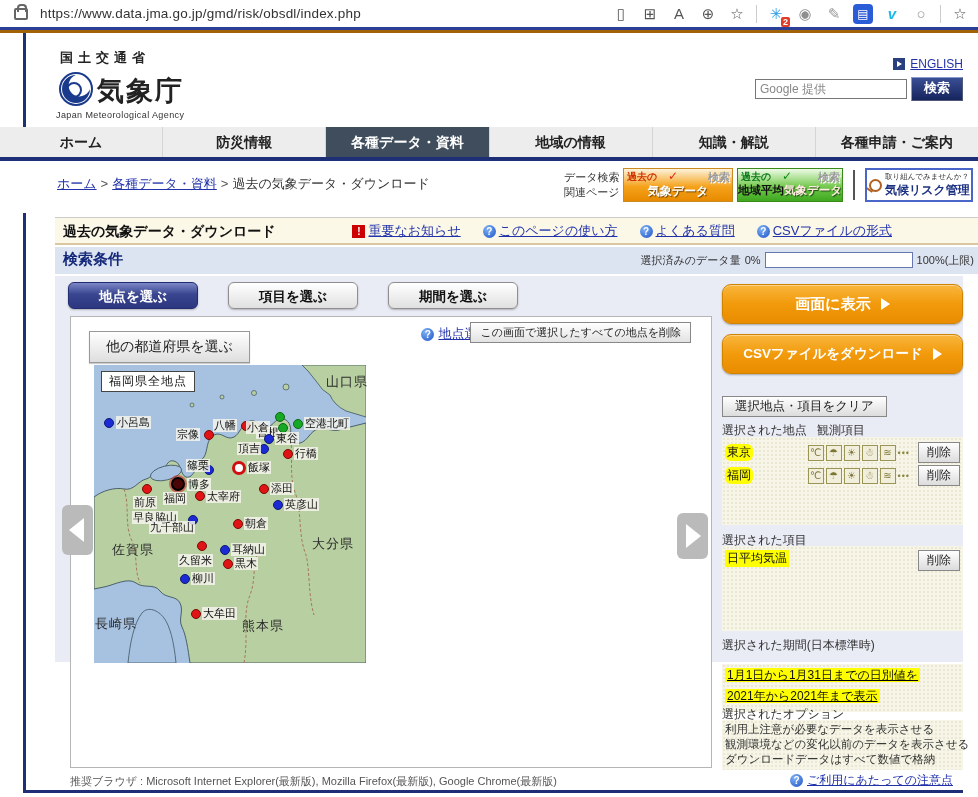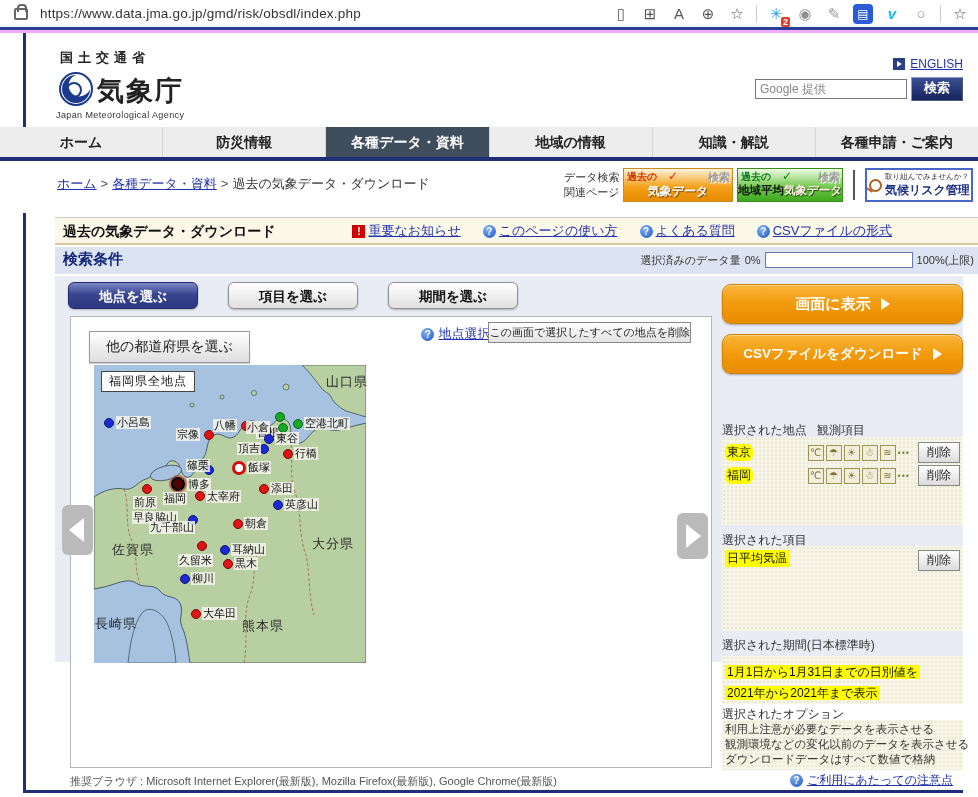--- a/index.html
+++ b/index.html
@@ -1,17 +1,17 @@
 <!DOCTYPE html>
 <html><head>
 <meta charset="utf-8">
 <style>
   html,body{margin:0;padding:0;width:978px;height:797px;overflow:hidden;background:#fff;
     font-family:"Liberation Sans","DejaVu Sans",sans-serif;}
-  #app{position:relative;width:978px;height:797px;background:#f0abfc;}
+  #app{position:relative;width:978px;height:797px;background:#a16207;}
 
   
   #toolbar{position:absolute;left:0;top:0;width:978px;height:30px;background:#fff;
     border-bottom:3px solid #2b3f96;box-sizing:border-box;display:flex;align-items:center;}
   #lock{width:10px;height:8px;border:2px solid #666;border-radius:2px;margin-left:14px;position:relative;}
   #lock::before{content:"";position:absolute;left:1px;top:-6px;width:6px;height:6px;
     border:2px solid #666;border-bottom:none;border-radius:4px 4px 0 0;}
   #url-text{margin-left:12px;font-size:13.5px;color:#333;letter-spacing:.2px;cursor:text;flex:0 0 auto;}
   #toolbar-icons{margin-left:auto;margin-right:8px;display:flex;align-items:center;gap:9px;}
   .tb-ic{position:relative;font-size:15px;color:#555;width:20px;height:20px;line-height:20px;
@@ -117,21 +117,21 @@
 
   
   #map-panel{position:absolute;left:15px;top:40px;width:642px;height:452px;background:#fff;
     border:1px solid #b5b5b5;box-sizing:border-box;}
   #other-pref-btn{position:absolute;left:18px;top:14px;height:30px;line-height:28px;padding:0 16px;
     font-size:14px;color:#222;background:linear-gradient(#ffffff,#dedede);border:1px solid #999;
     cursor:pointer;box-shadow:0 1px 1px rgba(0,0,0,.2);}
   #help-wrap{position:absolute;right:168px;top:8px;display:flex;align-items:center;gap:4px;}
   #help-link{font-size:13px;color:#2233aa;text-decoration:underline;cursor:pointer;white-space:nowrap;}
   #delete-all-btn{position:absolute;right:20px;top:5px;font-size:11px;color:#222;
-    background:linear-gradient(#ffffff,#e2e2e2);border:1px solid #888;padding:2px 0;cursor:pointer;
+    background:linear-gradient(#ffffff,#e2e2e2);border:1px solid #888;padding:2px 9px;cursor:pointer;
     white-space:nowrap;}
   #map-wrap{position:absolute;left:23px;top:48px;width:272px;height:298px;}
   #map-overlay{position:absolute;left:0;top:0;width:272px;height:298px;}
   #map-title-box{position:absolute;left:7px;top:6px;background:#fff;border:1px solid #444;
     font-size:12px;padding:1px 7px;color:#111;letter-spacing:1px;}
   .dot{position:absolute;border-radius:50%;cursor:pointer;box-sizing:content-box;}
   .dot.blue{width:8px;height:8px;background:#1b2ad4;border:1px solid #101a70;}
   .dot.red{width:8px;height:8px;background:#e01414;border:1px solid #7a0a0a;}
   .dot.green{width:8px;height:8px;background:#17a826;border:1px solid #0a6a14;}
   .dot.ring{width:8px;height:8px;background:#fff;border:3px solid #d01010;}
@@ -173,21 +173,21 @@
   .ic-group{display:flex;align-items:center;gap:2px;margin-left:36px;}
   .st-row .ic-group{margin-left:auto;margin-right:4px;}
   .obs-ic{width:14px;height:14px;border:1px solid #9a9455;background:#f1eedb;color:#7c7635;
     font-size:10px;line-height:13px;text-align:center;overflow:hidden;}
   .obs-more{font-size:9px;color:#8a8440;letter-spacing:1px;}
   .del-btn{font-size:12px;padding:1px 8px;margin-left:4px;}
   #items-head{left:0;top:256px;}
   #items-panel{top:270px;height:85px;}
   .item-row{display:flex;align-items:flex-start;justify-content:space-between;}
   #period-head{left:0;top:361px;}
-  #period-panel{top:380px;height:48px;padding-top:7px;}
+  #period-panel{top:388px;height:48px;padding-top:2px;text-decoration:underline;}
   .period-line-row{line-height:16px;margin-bottom:4px;}
   .period-line-row .hl{font-size:12px;}
   #options-head{left:0;top:430px;}
   #options-panel{top:444px;height:50px;padding-top:2px;}
   .opt-line{font-size:11.5px;color:#333;line-height:15px;white-space:nowrap;}
 
   
   #content-footer{position:absolute;left:0;top:494px;width:908px;height:21px;}
   #browsers-note{position:absolute;left:15px;top:4px;font-size:11px;color:#555;}
   #notice-wrap{position:absolute;left:735px;top:2px;display:flex;align-items:center;gap:4px;}
@@ -415,20 +415,21 @@
 
       <div id="sidebar">
         <div id="display-btn" class="orange-btn">
           <span>画面に表示</span>
           <span class="wh-tri"></span>
         </div>
         <div id="csv-btn" class="orange-btn">
           <span>CSVファイルをダウンロード</span>
           <span class="wh-tri"></span>
         </div>
+        <button id="clear-btn" class="gbtn">選択地点・項目をクリア</button>
         <div id="stations-head" class="side-head">選択された地点</div>
         <div id="obs-head" class="side-head">観測項目</div>
         <div id="stations-panel" class="cream">
             <div class="st-row">
               <span class="hl">東京</span>
               <span class="ic-group">
                 <span class="obs-ic">℃</span>
                 <span class="obs-ic">☂</span>
                 <span class="obs-ic">☀</span>
                 <span class="obs-ic">☃</span>

